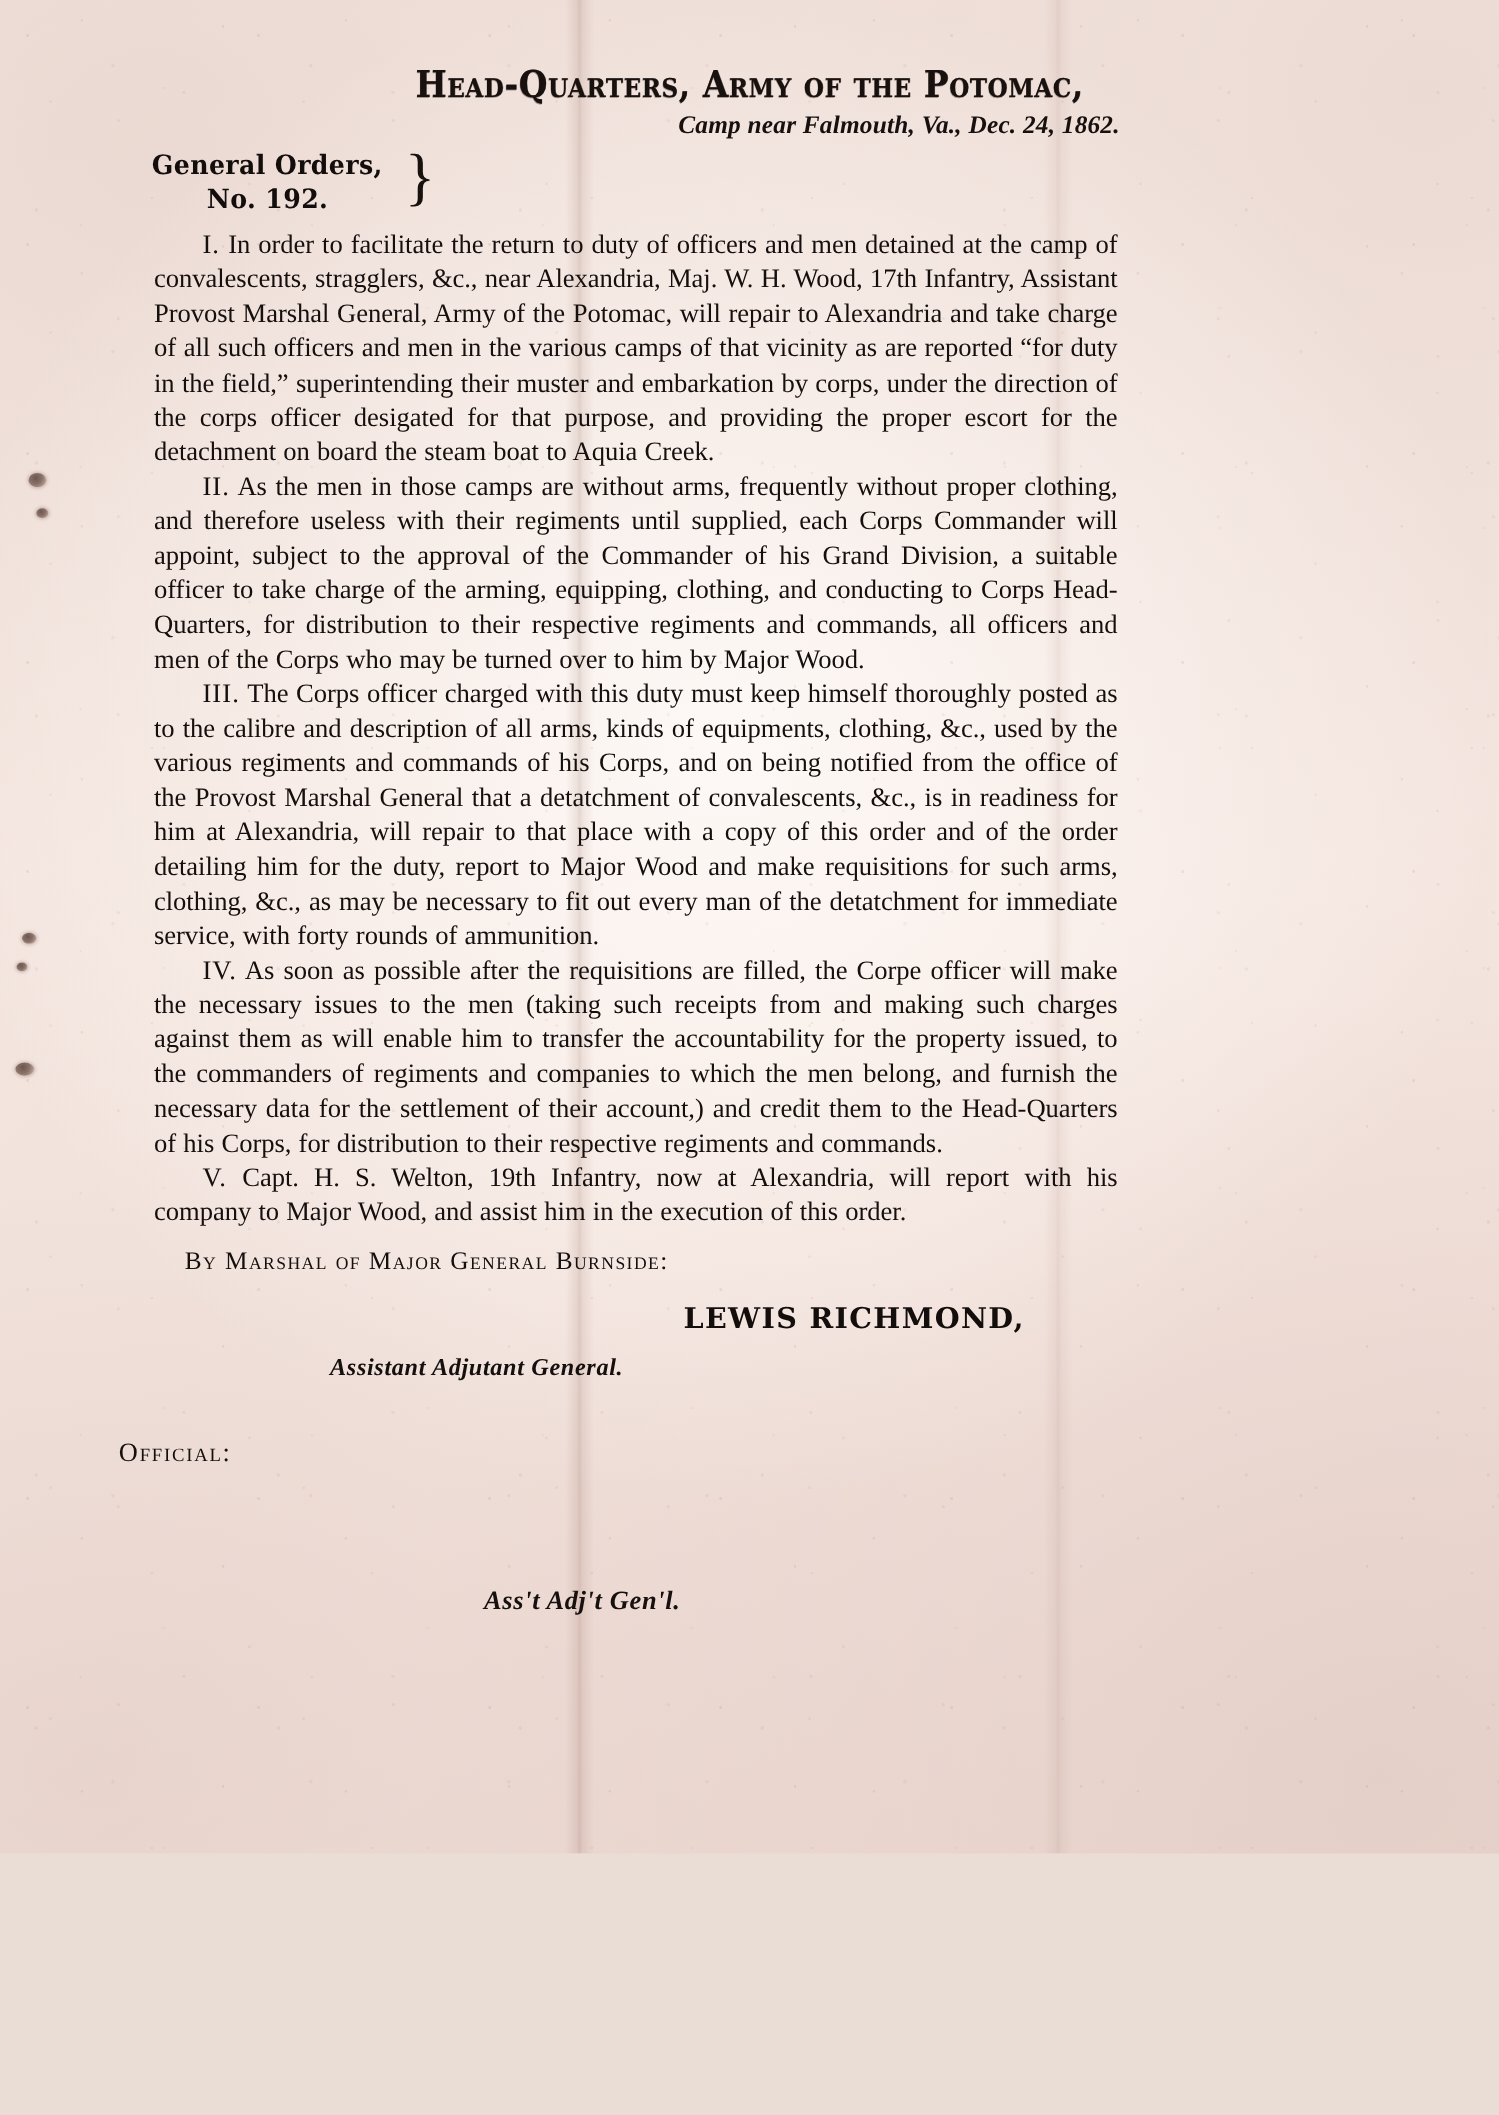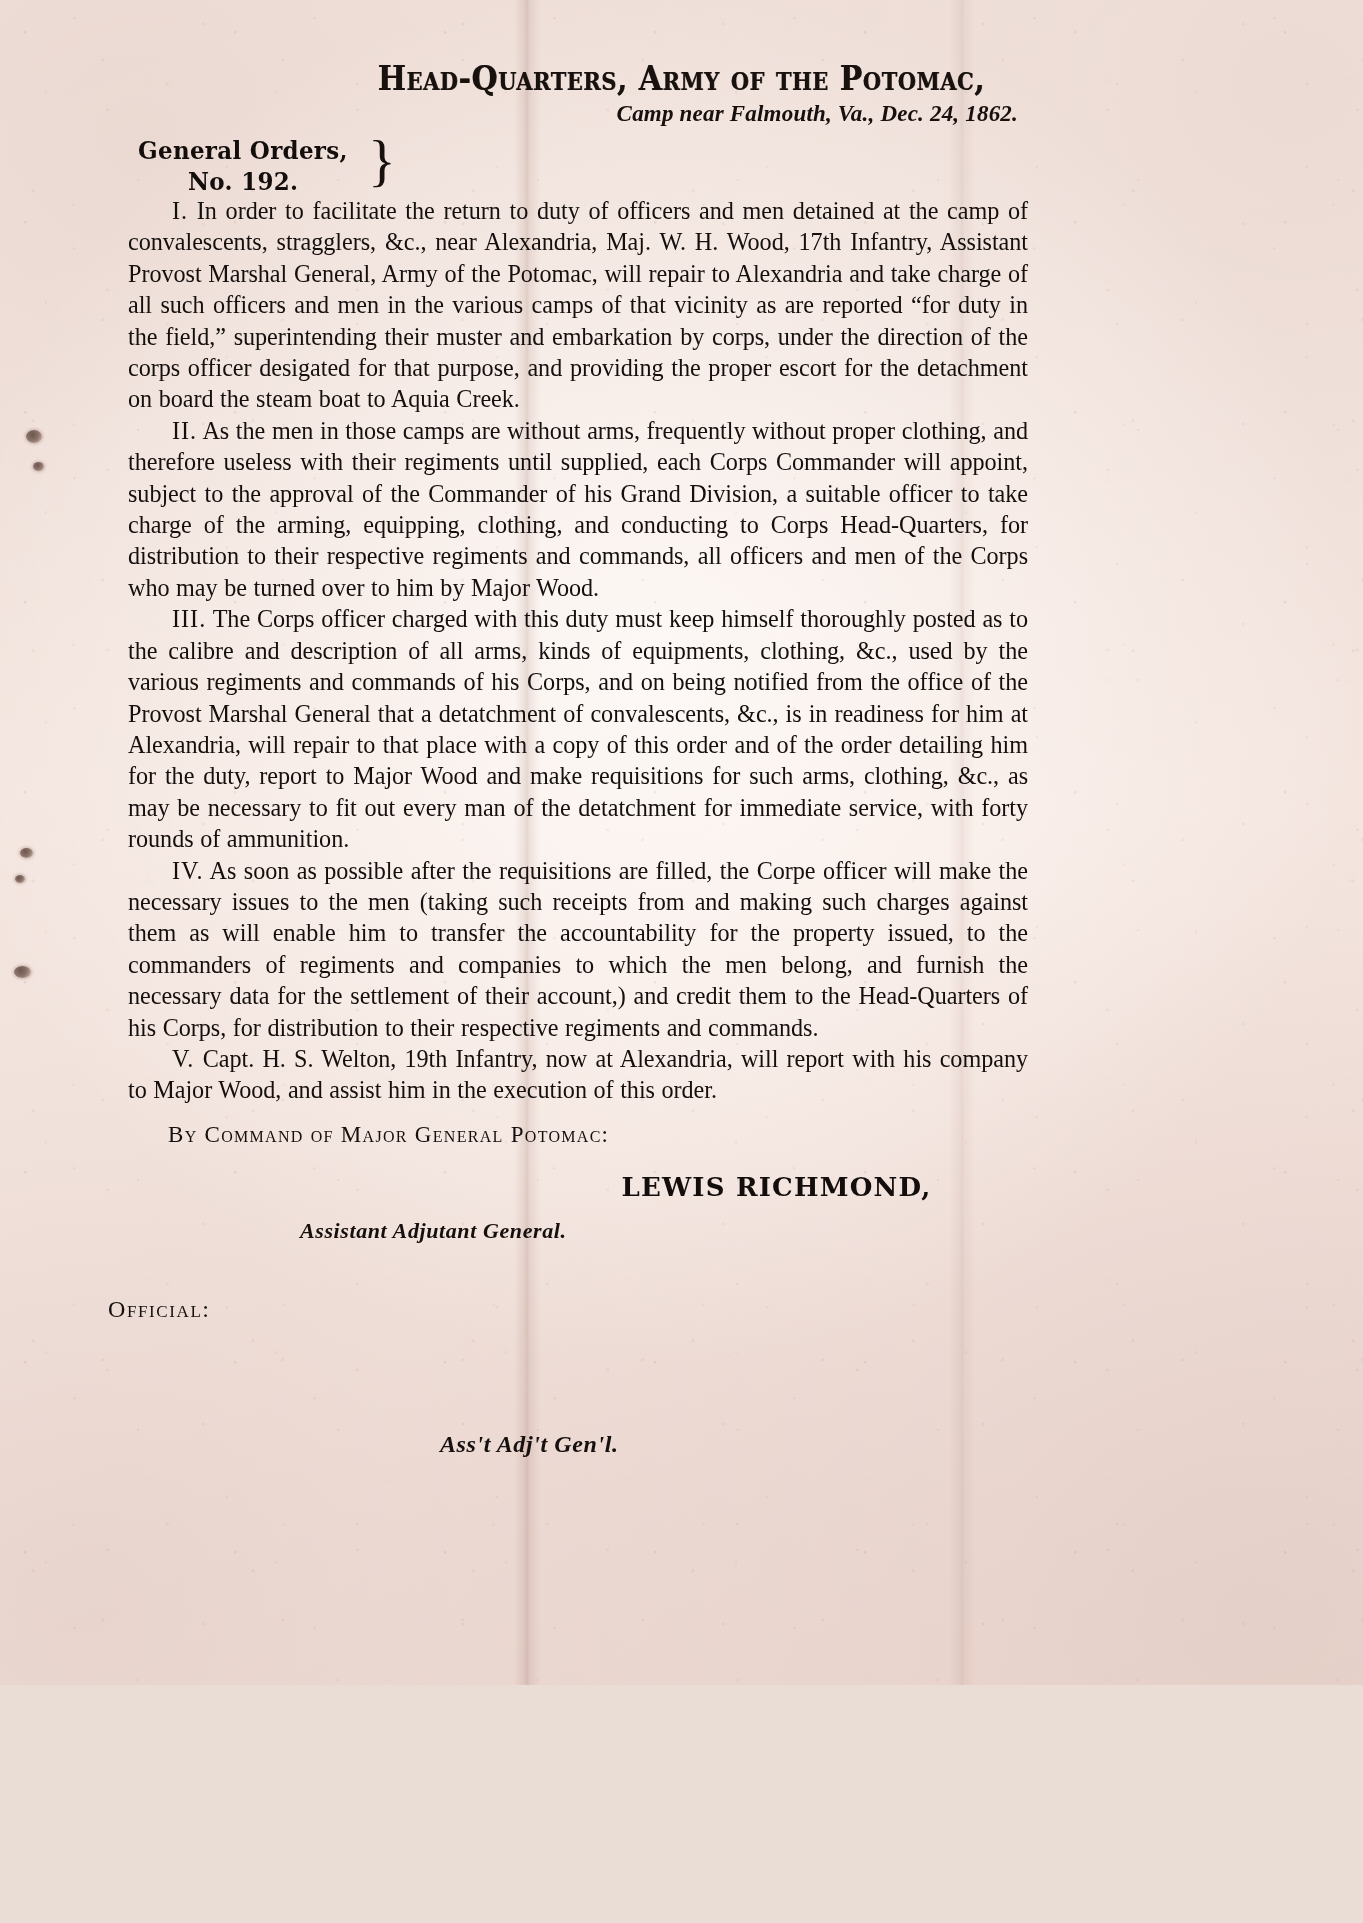--- a/index.html
+++ b/index.html
@@ -164,21 +164,21 @@
     color: #17110f;
     letter-spacing: -0.05px;
     word-spacing: 0.6px;
   }
   .body-text .sec {
     font-weight: 400;
     letter-spacing: 1px;
   }
   .para {
     text-indent: 44px;
-    margin: 0;
+    margin: 12px;
     margin-bottom: 0;
   }
   .para + .para { margin-top: 0; }
 
   .bycommand {
     font-family: "Liberation Serif", serif;
     font-size: 23px;
     font-variant: small-caps;
     letter-spacing: 1.3px;
     padding-left: 168px;
@@ -285,21 +285,21 @@
         <span>As soon as possible after the requisitions are filled, the Corpe officer will make the necessary issues to the men (taking such receipts from and making such charges against them as will enable him to transfer the accountability for the property issued, to the commanders of regiments and companies to which the men belong, and furnish the necessary data for the settlement of their account,) and credit them to the Head-Quarters of his Corps, for distribution to their respective regiments and commands.</span>
       </p>
 
       <p class="para">
         <span class="sec">V.</span>
         <span>Capt. H. S. Welton, 19th Infantry, now at Alexandria, will report with his company to Major Wood, and assist him in the execution of this order.</span>
       </p>
 
     </div>
 
-    <div class="bycommand">By Command of Major General Potomac:</div>
+    <div class="bycommand">By Marshal of Major General Burnside:</div>
 
     <div class="signature">LEWIS RICHMOND,</div>
 
     <div class="sig-title">Assistant Adjutant General.</div>
 
     <div class="official">Official:</div>
 
     <div class="assistant-line">Ass't Adj't Gen'l.</div>
 
   </div>

